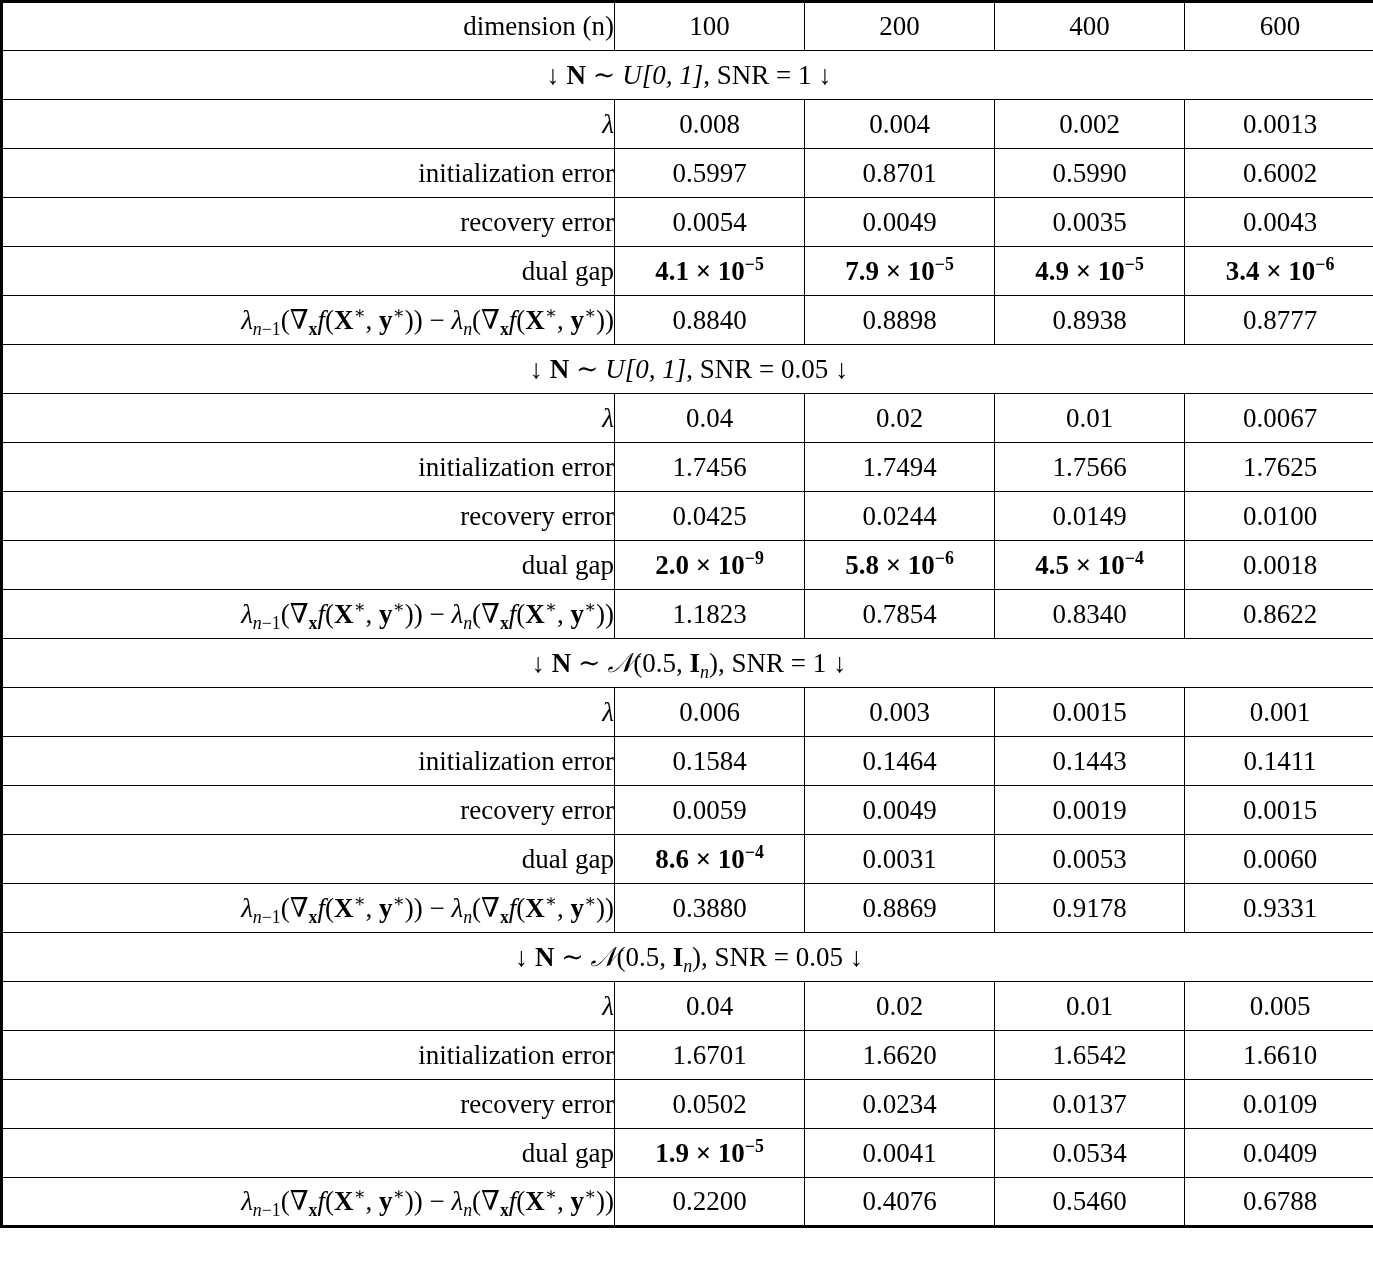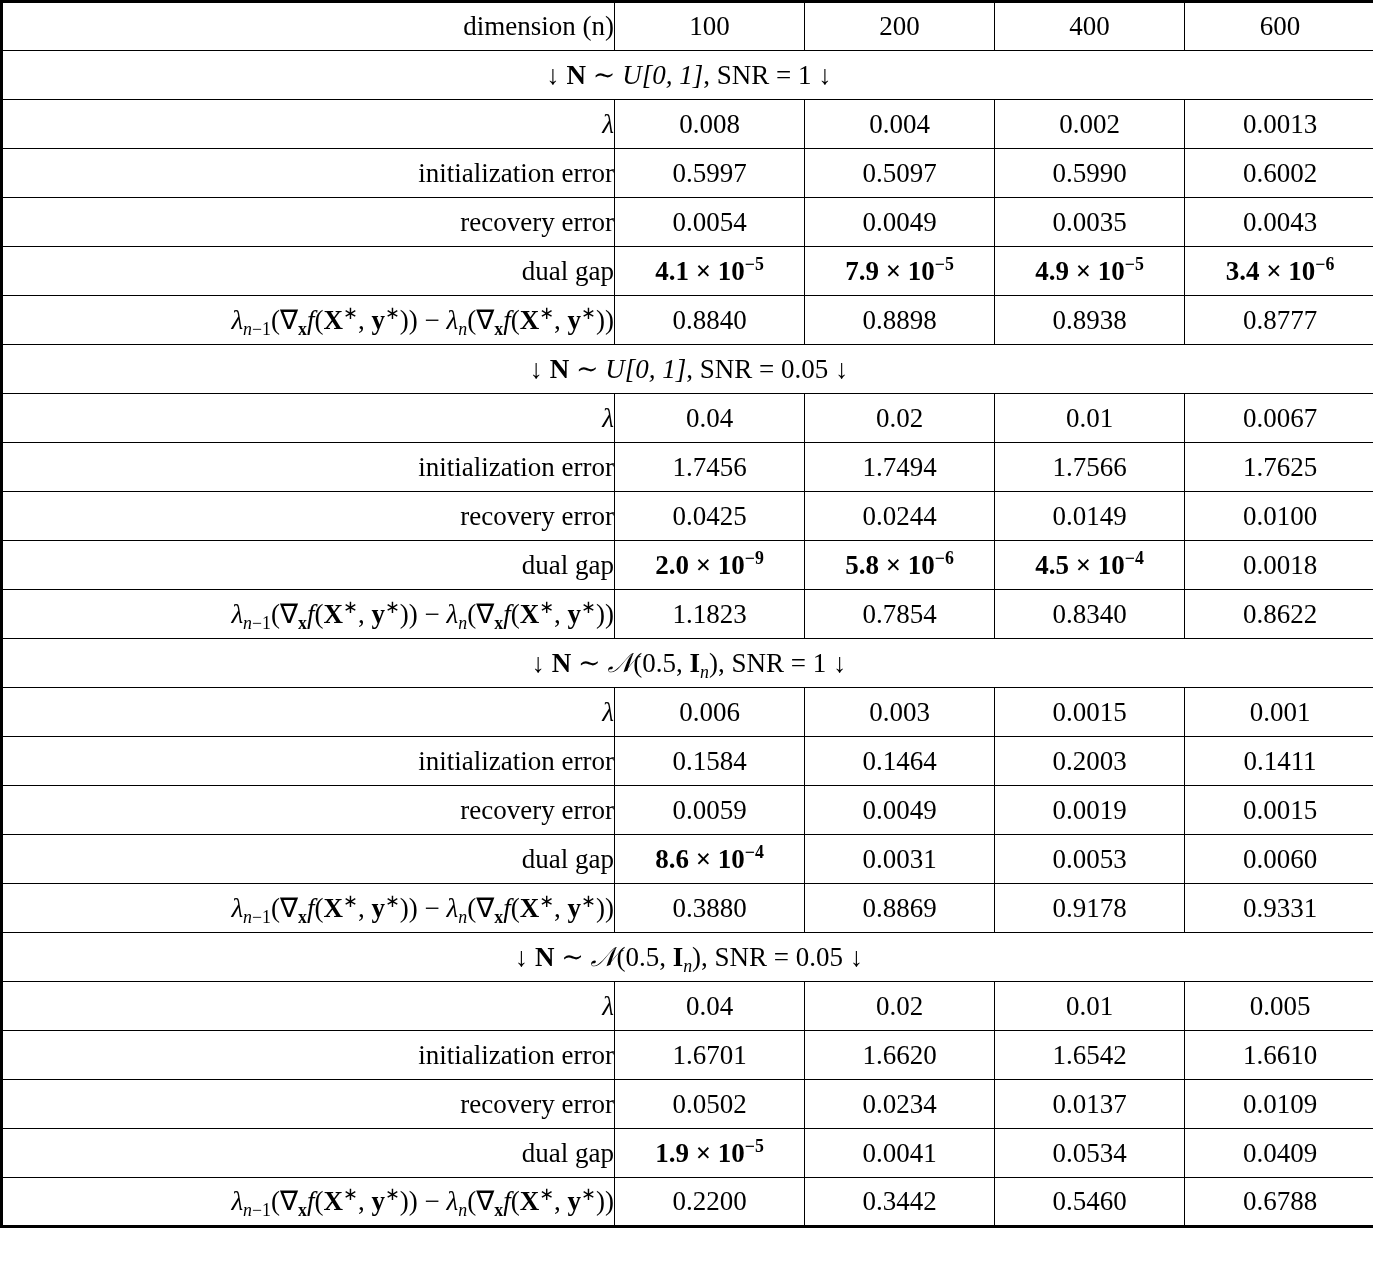--- a/index.html
+++ b/index.html
@@ -44,21 +44,20 @@
     text-align: center;
   }
   tr.section-row td {
     text-align: center;
     border-top: 2.5px solid #000;
     border-bottom: 2.5px solid #000;
     padding: 0;
   }
   tr.thick-below td {
     border-bottom: 2.5px solid #000;
-    font-family: Liberation Serif, serif;
   }
 
   
   .mi { font-style: italic; }
   .mbf { font-weight: bold; }
   .mcal { font-family: "Liberation Serif", "DejaVu Serif", serif; font-style: italic; }
   sub, sup {
     font-size: 0.66em;
     line-height: 0;
   }
@@ -90,21 +89,21 @@
       <tr>
         <td class="rowlabel"><span class="mi">λ</span></td>
         <td class="value">0.008</td>
         <td class="value">0.004</td>
         <td class="value">0.002</td>
         <td class="value">0.0013</td>
       </tr>
       <tr>
         <td class="rowlabel">initialization error</td>
         <td class="value">0.5997</td>
-        <td class="value">0.5097</td>
+        <td class="value">0.8701</td>
         <td class="value">0.5990</td>
         <td class="value">0.6002</td>
       </tr>
       <tr>
         <td class="rowlabel">recovery error</td>
         <td class="value">0.0054</td>
         <td class="value">0.0049</td>
         <td class="value">0.0035</td>
         <td class="value">0.0043</td>
       </tr>
@@ -167,21 +166,21 @@
         <td class="rowlabel"><span class="mi">λ</span></td>
         <td class="value">0.006</td>
         <td class="value">0.003</td>
         <td class="value">0.0015</td>
         <td class="value">0.001</td>
       </tr>
       <tr>
         <td class="rowlabel">initialization error</td>
         <td class="value">0.1584</td>
         <td class="value">0.1464</td>
-        <td class="value">0.2003</td>
+        <td class="value">0.1443</td>
         <td class="value">0.1411</td>
       </tr>
       <tr>
         <td class="rowlabel">recovery error</td>
         <td class="value">0.0059</td>
         <td class="value">0.0049</td>
         <td class="value">0.0019</td>
         <td class="value">0.0015</td>
       </tr>
       <tr>
@@ -225,18 +224,18 @@
       <tr>
         <td class="rowlabel">dual gap</td>
         <td class="value"><span class="sci">1.9 × 10<sup>−5</sup></span></td>
         <td class="value">0.0041</td>
         <td class="value">0.0534</td>
         <td class="value">0.0409</td>
       </tr>
       <tr class="thick-below">
         <td class="rowlabel"><span class="mi">λ</span><sub><span class="mi">n</span>−1</sub>(∇<sub class="mbf">x</sub><span class="mi">f</span>(<span class="mbf">X</span><sup>∗</sup>,&nbsp;<span class="mbf">y</span><sup>∗</sup>)) − <span class="mi">λ</span><sub><span class="mi">n</span></sub>(∇<sub class="mbf">x</sub><span class="mi">f</span>(<span class="mbf">X</span><sup>∗</sup>,&nbsp;<span class="mbf">y</span><sup>∗</sup>))</td>
         <td class="value">0.2200</td>
-        <td class="value">0.3442</td>
+        <td class="value">0.4076</td>
         <td class="value">0.5460</td>
         <td class="value">0.6788</td>
       </tr>
     </tbody>
 </table>
 
 </body></html>

